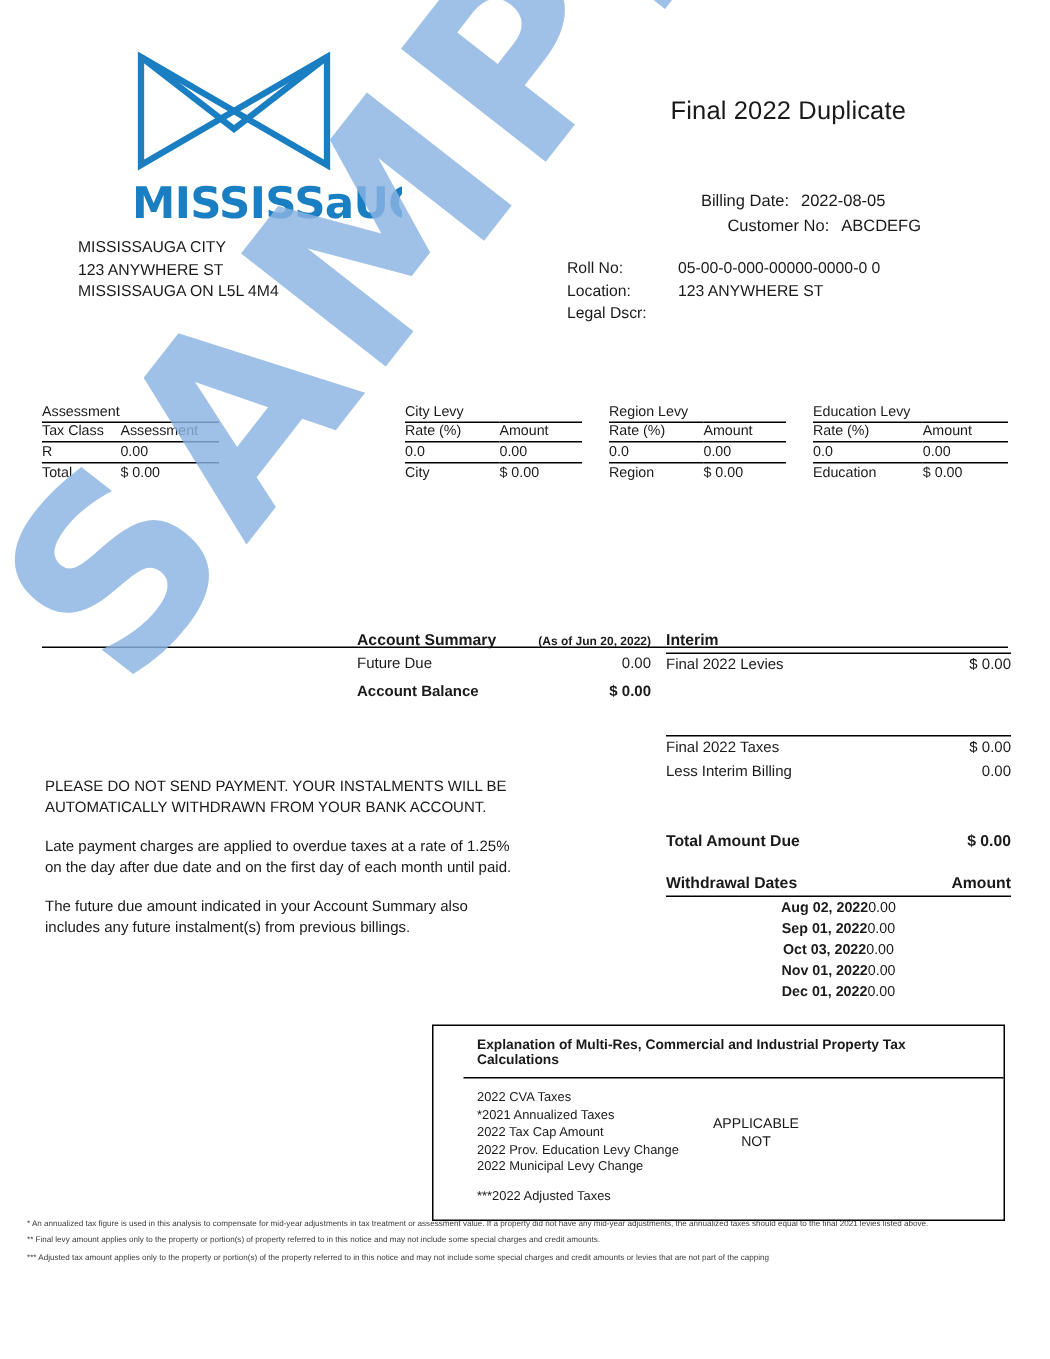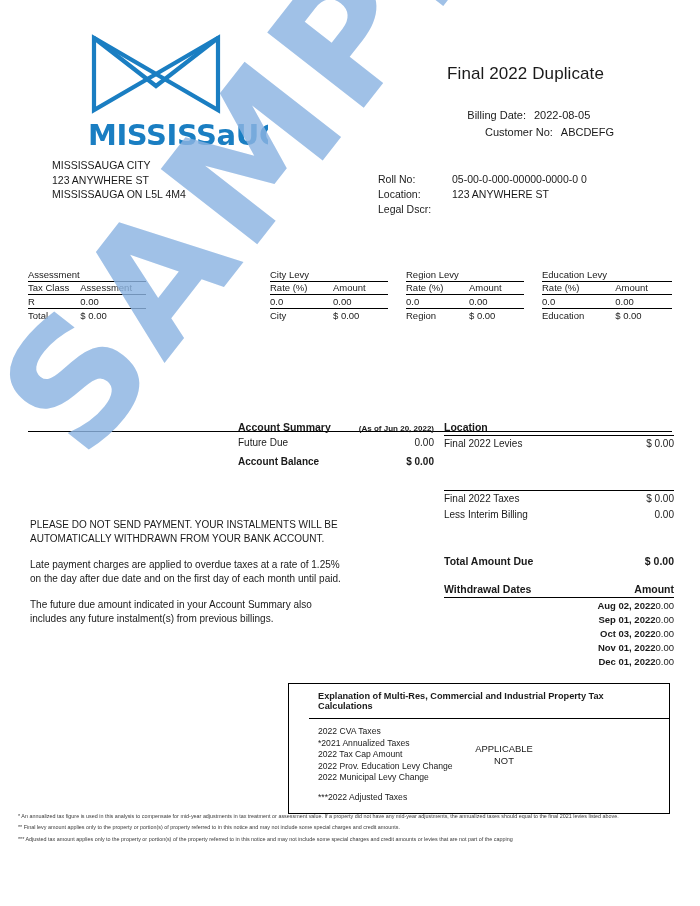--- a/index.html
+++ b/index.html
@@ -64,21 +64,21 @@
     top: 64px;
     font-size: 17px;
     font-weight: normal;
     letter-spacing: .1px;
     z-index: 2;
   }
 
   .meta-block {
     position: absolute;
     right: 86px;
-    top: 107px;
+    top: 126px;
     font-size: 11px;
     z-index: 2;
     line-height: 17px;
   }
   .meta-row { display: flex; justify-content: flex-end; white-space: nowrap; }
   .meta-label { text-align: left; }
   .meta-value { margin-left: 8px; text-align: left; }
   .meta-row.billing .meta-value { min-width: 80px; }
 
   .owner-block {
@@ -214,21 +214,21 @@
     display: flex;
     justify-content: space-between;
     font-weight: bold;
     font-size: 10.5px;
     padding-bottom: 2px;
     border-bottom: 1px solid #000;
     text-align: center;
   }
   .wd-row {
     display: flex;
-    justify-content: flex-end;
+    justify-content: center;
     line-height: 13px;
     font-weight: bold;
     font-size: 9.5px;
     padding-top: 1px;
   }
   .wd-row .wr { font-weight: normal; }
 
   
   .notes {
     position: absolute;
@@ -443,21 +443,21 @@
       <span class="rl">Future Due</span>
       <span class="rr">0.00</span>
     </div>
     <div class="acct-row balance">
       <span class="rl">Account Balance</span>
       <span class="rr">$ 0.00</span>
     </div>
   </div>
 
   <div class="summary">
-    <div class="sum-title">Location</div>
+    <div class="sum-title">Interim</div>
     <div class="sum-rule"></div>
     <div class="sum-row">
       <span>Final 2022 Levies</span>
       <span>$ 0.00</span>
     </div>
     <div class="sum-gap"></div>
     <div class="sum-rule"></div>
     <div class="sum-row">
       <span>Final 2022 Taxes</span>
       <span>$ 0.00</span>

